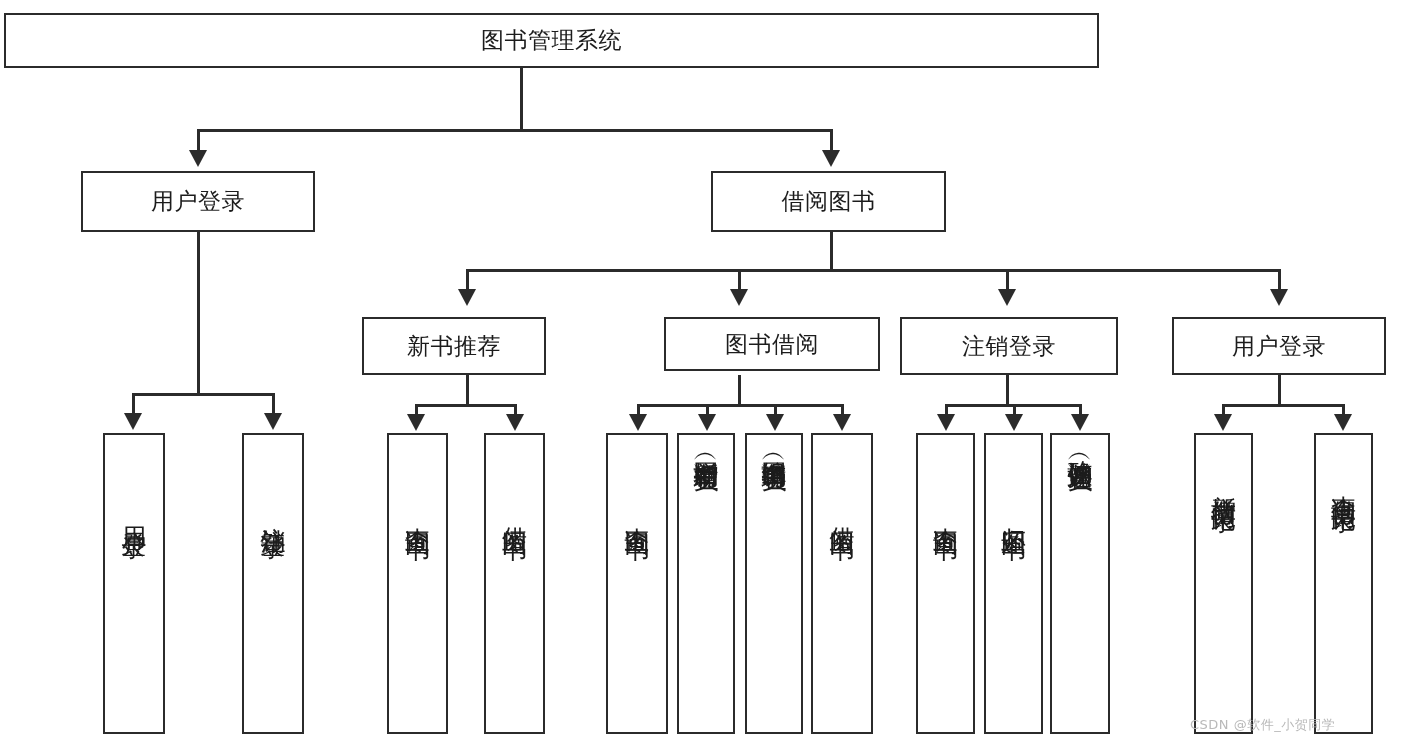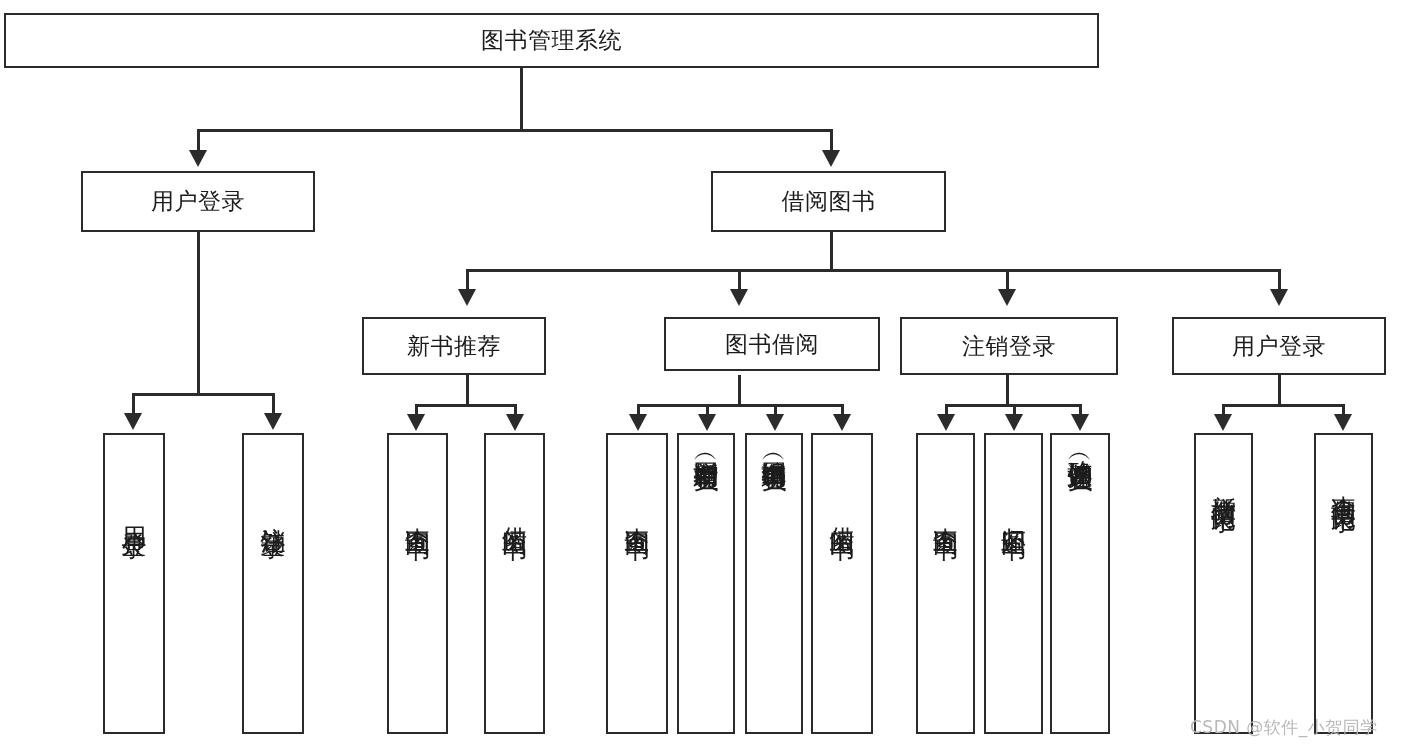--- a/index.html
+++ b/index.html
@@ -70,21 +70,21 @@
     position: absolute;
     width: 0;
     height: 0;
     border-left: 9px solid transparent;
     border-right: 9px solid transparent;
     border-top: 17px solid #2b2b2b;
   }
   .watermark {
     position: absolute;
     color: #b9b9b9;
-    font-size: 17px;
+    font-size: 13px;
     white-space: nowrap;
     letter-spacing: 0.5px;
   }
 </style>
 </head>
 <body>
 
 <div id="canvas">
 
   <div class="node root horiz" style="left:4px; top:13px; width:1095px; height:55px;">

